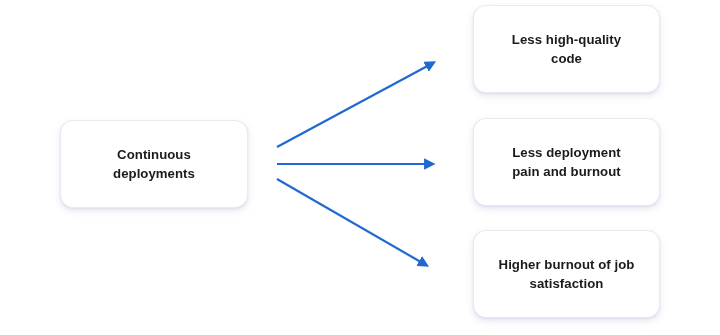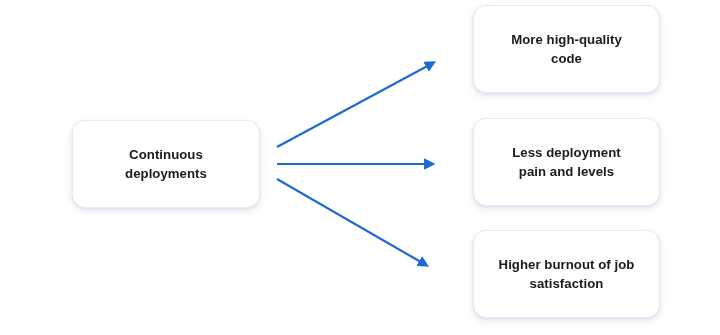--- a/index.html
+++ b/index.html
@@ -36,21 +36,21 @@
   .node-label {
     font-size: 13.2px;
     font-weight: bold;
     line-height: 19px;
     color: #1b1b1b;
     letter-spacing: 0.05px;
     padding: 0 14px;
     white-space: pre-line;
   }
   #source-node {
-    left: 72px;
+    left: 60px;
     top: 120px;
     width: 188px;
     height: 88px;
     align-items: center;
   }
   #outcome-node-0 {
     left: 473px;
     top: 5px;
     width: 187px;
     height: 88px;
@@ -91,27 +91,27 @@
     <line x1="277" y1="164" x2="432" y2="164" stroke="#1f6ad1" stroke-width="2.2" stroke-linecap="butt" marker-end="url(#arrowhead)"></line>
     <line x1="277" y1="179" x2="426" y2="265" stroke="#1f6ad1" stroke-width="2.2" stroke-linecap="butt" marker-end="url(#arrowhead)"></line>
   </svg>
 
   <div class="node" id="source-node">
     <span class="node-label">Continuous
 deployments</span>
   </div>
 
   <div class="node" id="outcome-node-0">
-    <span class="node-label">More high-quality
+    <span class="node-label">Less high-quality
 code</span>
   </div>
 
   <div class="node" id="outcome-node-1">
     <span class="node-label">Less deployment
-pain and levels</span>
+pain and burnout</span>
   </div>
 
   <div class="node" id="outcome-node-2">
     <span class="node-label">Higher burnout of job
 satisfaction</span>
   </div>
 
 </div>
 
 </body></html>

